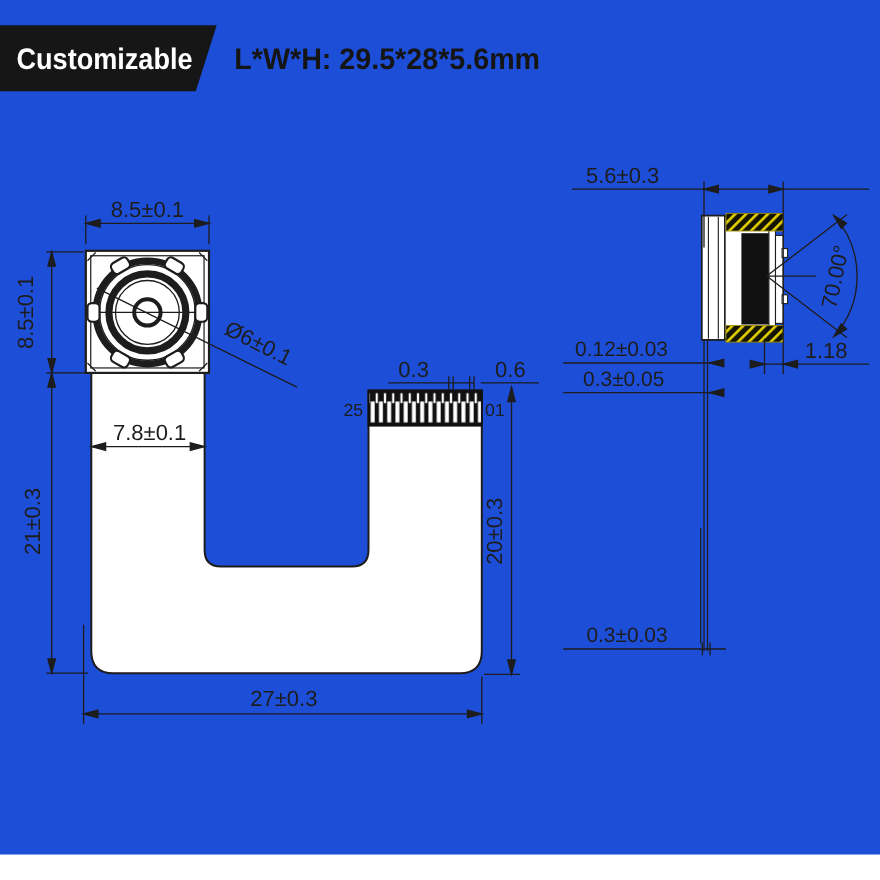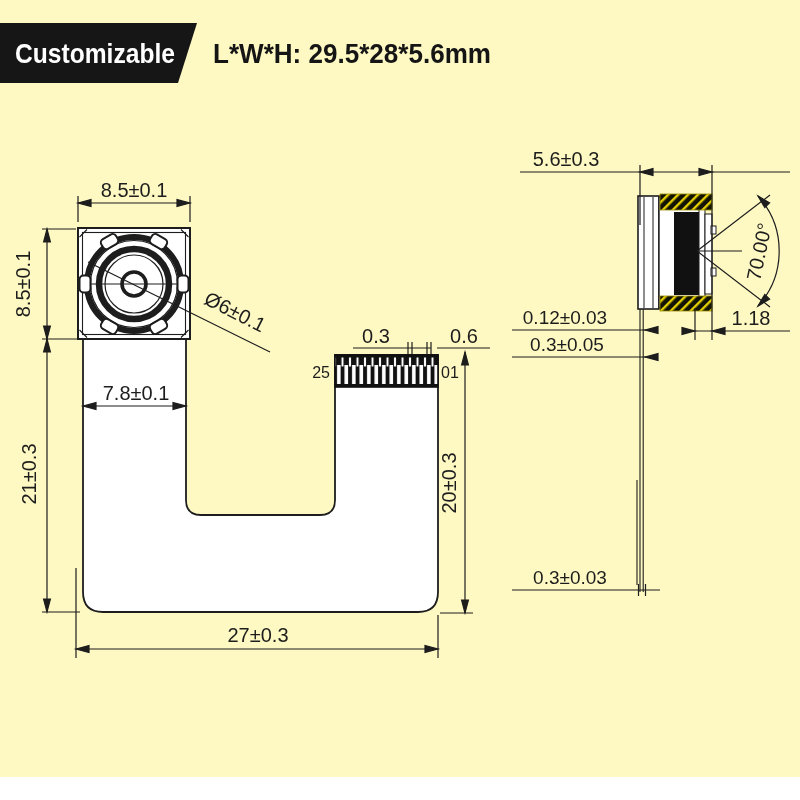--- a/index.html
+++ b/index.html
@@ -1,16 +1,16 @@
 <!DOCTYPE html>
 <html><head>
 <meta charset="utf-8">
 <style>
   html,body{margin:0;padding:0;background:#ffffff;}
-  .stage{position:relative;width:800px;height:777px;background:#fef9c3;overflow:hidden;
+  .stage{position:relative;width:800px;height:777px;background:#1d4ed8;overflow:hidden;
          font-family:"Liberation Sans",sans-serif;}
   svg{position:absolute;left:0;top:0;}
   svg text{font-family:"Liberation Sans",sans-serif;fill:#1d1d1d;}
   .dim{font-size:20px;}
   .dimsm{font-size:19px;}
   .pin{font-size:16px;}
   .badge-txt{font-size:27px;font-weight:bold;fill:#ffffff;}
   .size-txt{font-size:27px;font-weight:600;fill:#151515;}
 </style>
 </head>

